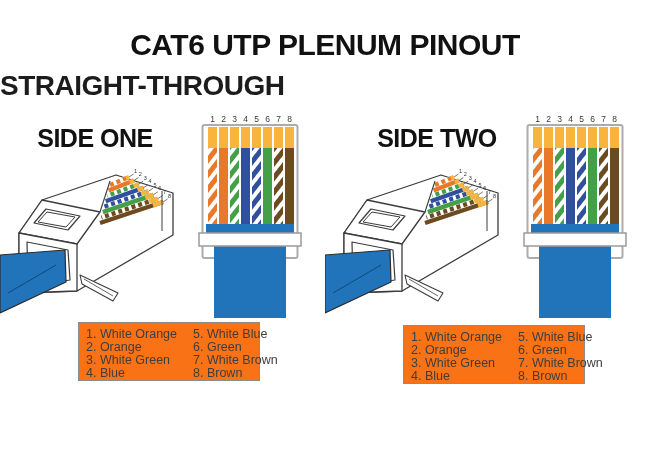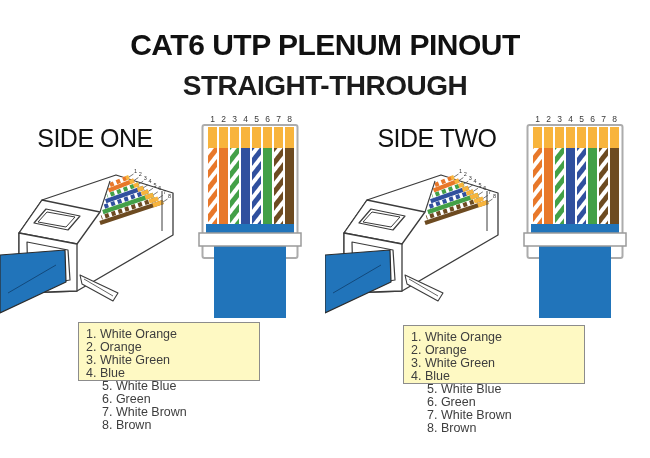--- a/index.html
+++ b/index.html
@@ -5,39 +5,39 @@
   html,body{margin:0;padding:0;background:#ffffff;}
   .canvas{
     position:relative;width:650px;height:458px;background:#ffffff;overflow:hidden;
     font-family:"Liberation Sans","DejaVu Sans",sans-serif;
   }
   .page-title{
     position:absolute;top:28px;left:0;width:650px;margin:0;text-align:center;
     font-size:30px;font-weight:700;color:#111111;letter-spacing:-0.5px;
   }
   .page-subtitle{
-    position:absolute;top:70px;left:0;width:650px;margin:0;text-align:center;
+    position:absolute;top:70px;left:0;width:650px;margin:0;text-align:left;
     font-size:28px;font-weight:700;color:#1c1c1c;letter-spacing:-0.5px;
   }
   .side-label{
     position:absolute;top:124px;width:160px;margin:0;text-align:center;
-    font-size:25px;font-weight:400;color:#111111;letter-spacing:-0.5px;
+    font-size:25px;font-weight:700;color:#111111;letter-spacing:-0.5px;
   }
   .side-label.one{left:15px;}
   .side-label.two{left:357px;}
   .connector{position:absolute;top:155px;width:200px;height:170px;}
   .connector.one{left:0px;}
   .connector.two{left:325px;}
   .pinout{position:absolute;top:110px;width:104px;height:210px;}
   .pinout.one{left:198px;}
   .pinout.two{left:523px;}
   .legend{
     position:absolute;width:182px;height:59px;border:1.5px solid #8c8c8c;
-    background:#fef9c3;box-sizing:border-box;padding:5px 0 0 7px;
-    font-size:12.5px;line-height:13px;color:#3e3e3e;display:flex;flex-direction:column;
+    background:#f97316;box-sizing:border-box;padding:5px 0 0 7px;
+    font-size:12.5px;line-height:13px;color:#3e3e3e;display:flex;
   }
   .legend.one{left:78px;top:322px;}
   .legend.two{left:403px;top:325px;}
   .legend .col{display:flex;flex-direction:column;}
   .legend .col.c1{width:100px;}
   .legend .col.c2{flex:1;margin-left:16px;}
   .legend span{white-space:nowrap;}
   svg{display:block;}
 </style>
 </head>

